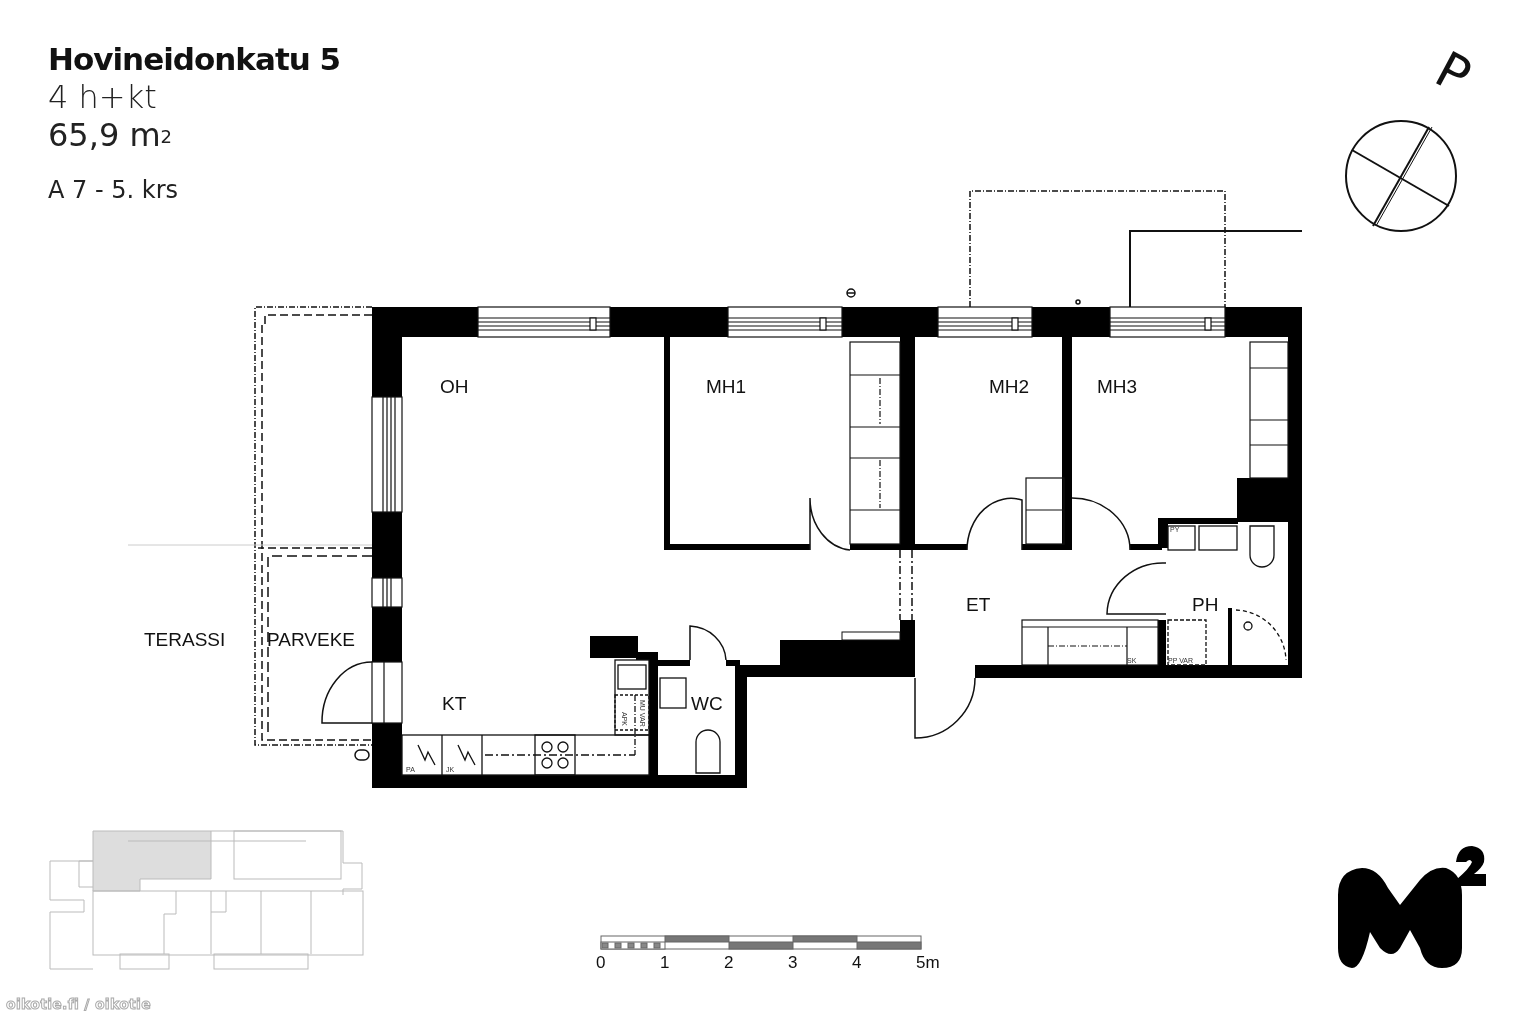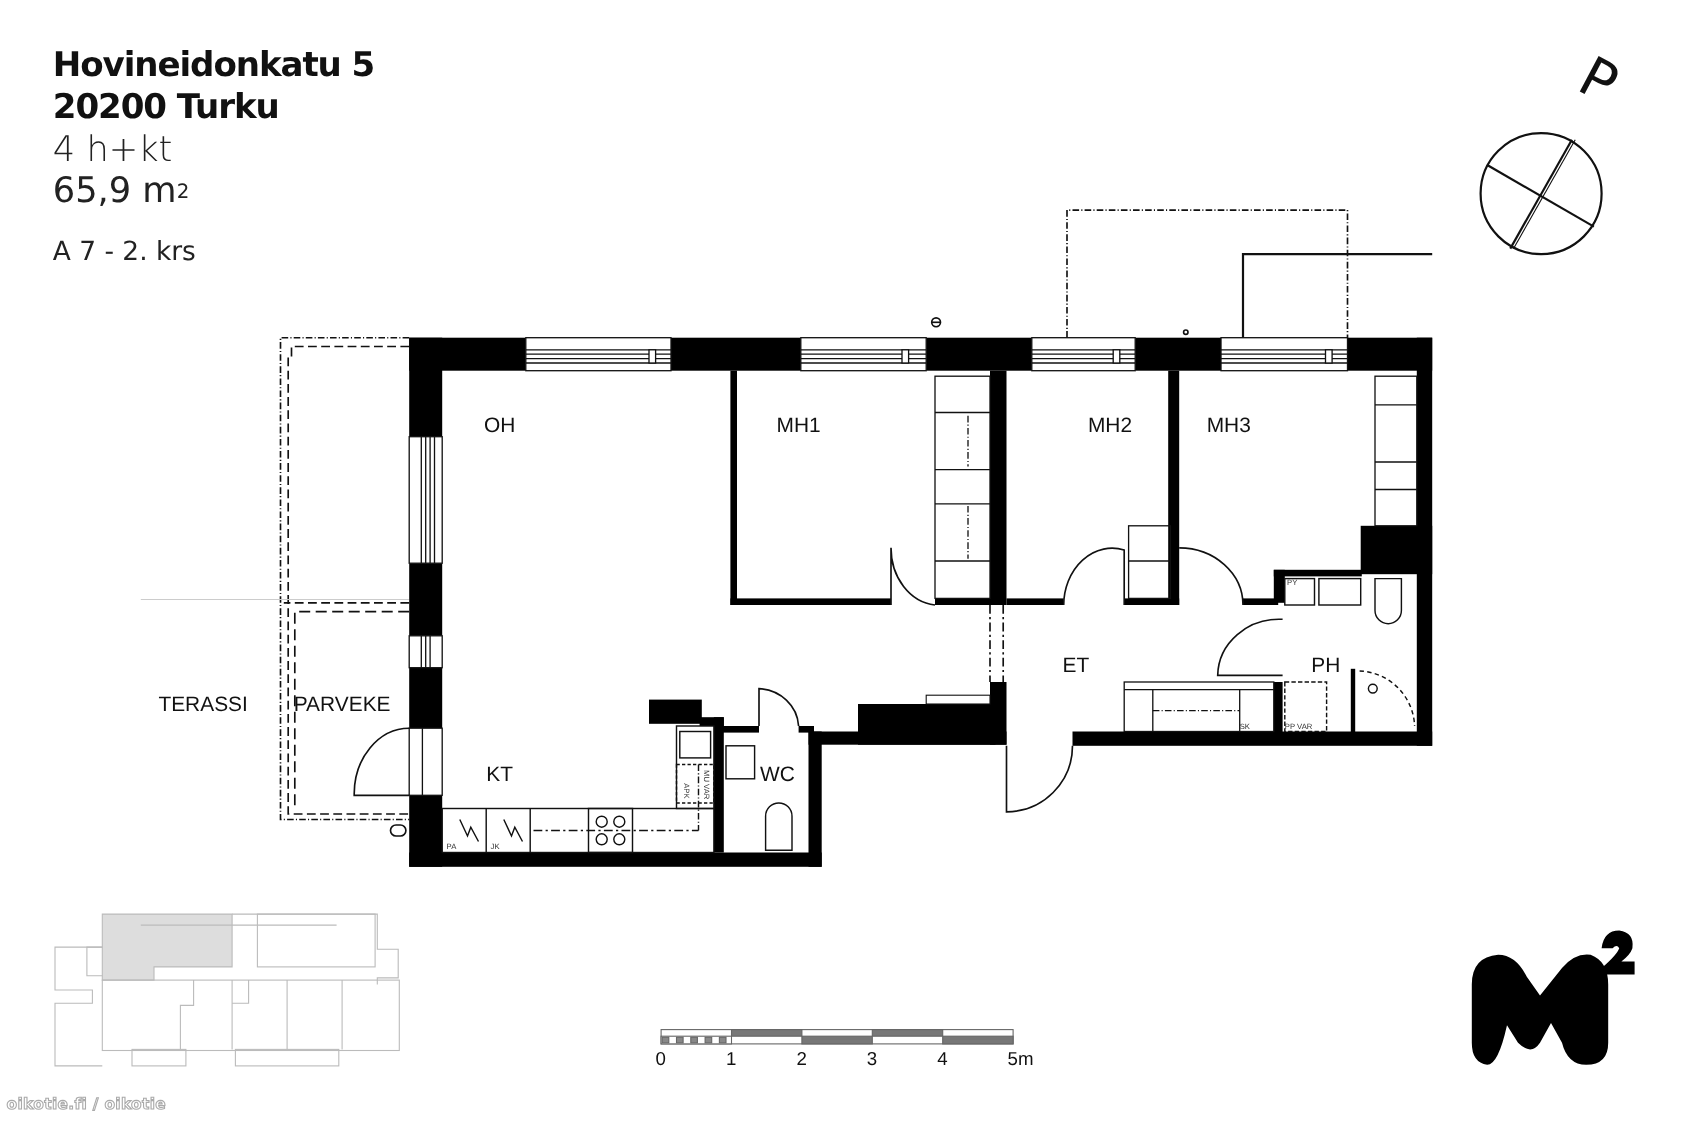--- a/index.html
+++ b/index.html
@@ -15,24 +15,23 @@
   .small-label { font-family: "Liberation Sans", sans-serif; font-size: 7px; fill: #333; }
   .scale-label { font-family: "Liberation Sans", sans-serif; font-size: 17px; fill: #111; }
   .watermark { position: absolute; left: 6px; top: 996px; font-family: "DejaVu Sans", sans-serif; font-weight: bold; font-size: 14px; color: #fff; -webkit-text-stroke: 1px #aaa; letter-spacing: 0.3px; }
   .north-p { position: absolute; left: 1438px; top: 44px; font-family: "DejaVu Sans", sans-serif; font-size: 50px; transform: rotate(28deg); color: #111; }
 </style>
 </head>
 <body>
 
 <div class="header">
   <div class="addr">Hovineidonkatu 5</div>
-  <div class="addr">20200 Turku</div>
   <div class="type">4 h+kt</div>
   <div class="area"><span>65,9 m</span><sup>2</sup></div>
-  <div class="unit">A 7 - 2. krs</div>
+  <div class="unit">A 7 - 5. krs</div>
 </div>
 
 <div class="north-p">P</div>
 
 <svg class="plan" width="1536" height="1024" viewBox="0 0 1536 1024">
 
   <g fill="none" stroke="#111" stroke-width="2">
     <circle cx="1401" cy="176" r="55"></circle>
     <line x1="1352" y1="150" x2="1449" y2="206"></line>
     <line x1="1373" y1="226" x2="1429" y2="127"></line>

